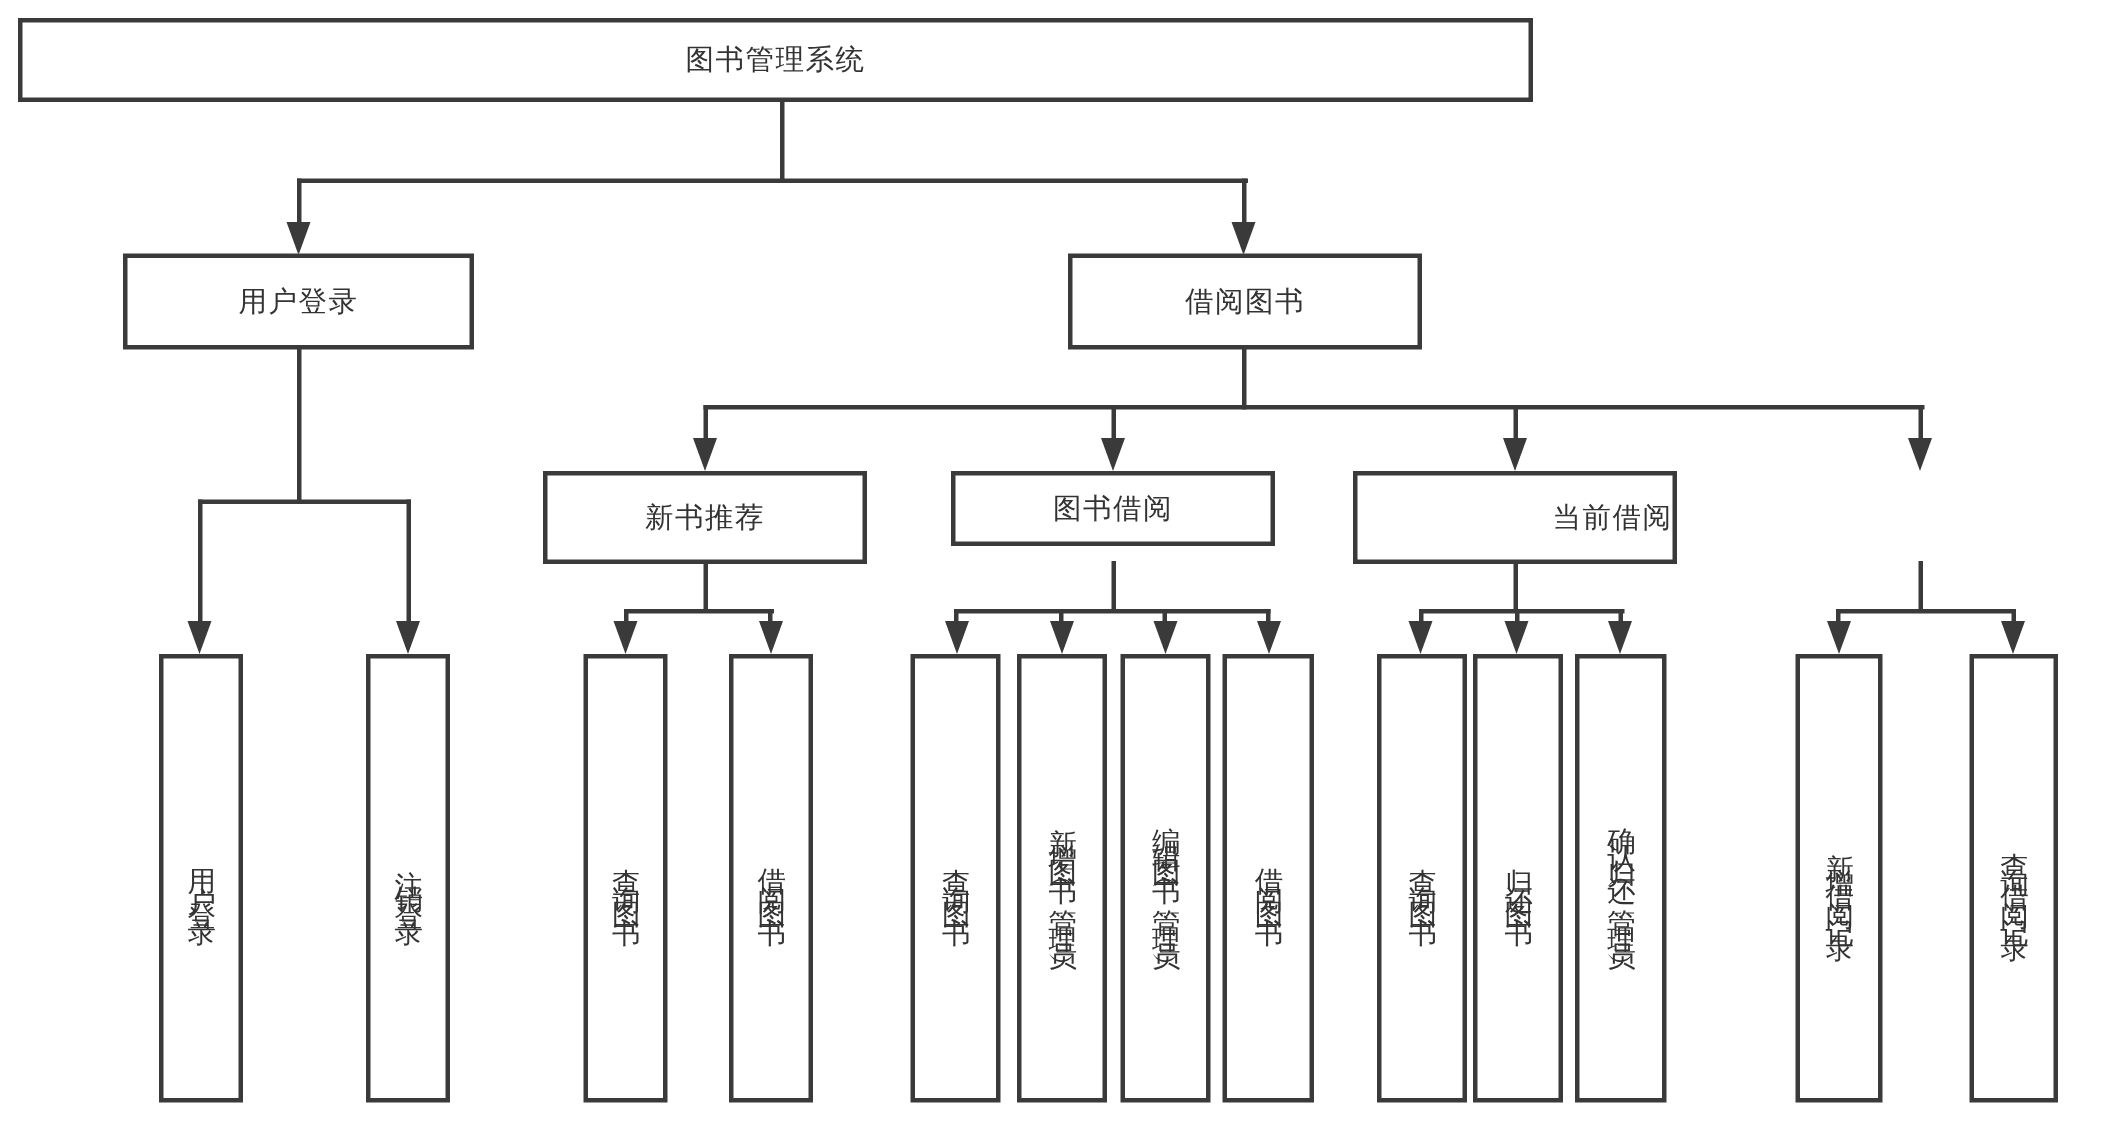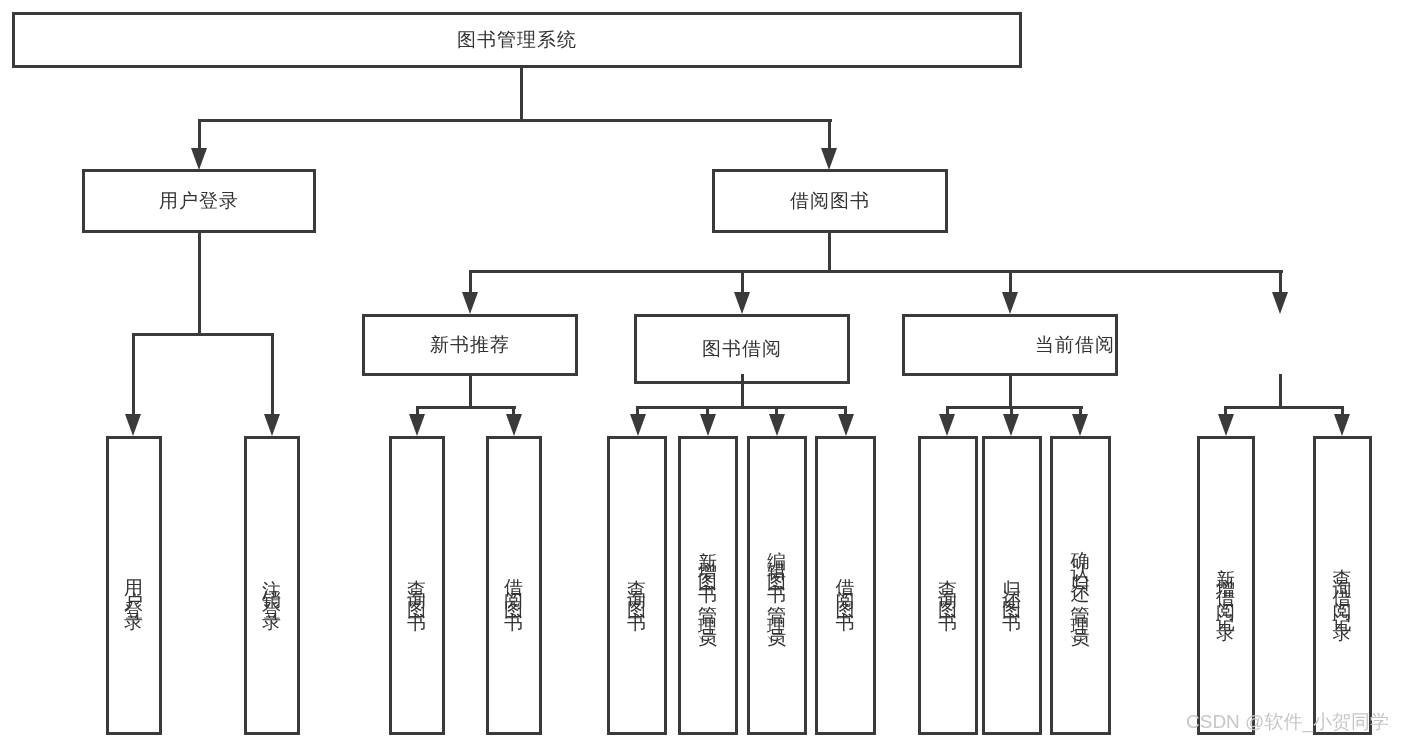--- a/index.html
+++ b/index.html
@@ -93,21 +93,21 @@
   <div class="vl" style="left:741px;top:270px;height:24px;"></div>
   <div class="ah" style="left:734px;top:292px;"></div>
   <div class="vl" style="left:1009px;top:270px;height:24px;"></div>
   <div class="ah" style="left:1002px;top:292px;"></div>
   <div class="vl" style="left:1279px;top:270px;height:24px;"></div>
   <div class="ah" style="left:1272px;top:292px;"></div>
 
   <div class="box" style="left:362px;top:314px;width:216px;height:62px;">
     <span>新书推荐</span>
   </div>
-  <div class="box" style="left:634px;top:314px;width:216px;height:70px;">
+  <div class="box" style="left:634px;top:314px;width:216px;height:50px;">
     <span>图书借阅</span>
   </div>
   <div class="box" style="left:902px;top:314px;width:216px;height:62px;justify-content:flex-end;">
     <span>当前借阅</span>
   </div>
 
   <div class="vl" style="left:469px;top:374px;height:34px;"></div>
   <div class="vl" style="left:741px;top:374px;height:34px;"></div>
   <div class="vl" style="left:1009px;top:374px;height:34px;"></div>
   <div class="vl" style="left:1279px;top:374px;height:34px;"></div>
@@ -180,15 +180,14 @@
     <span class="vlabel">确认归还（管理员）</span>
   </div>
 
   <div class="vbox" style="left:1197px;top:436px;width:58px;height:299px;">
     <span class="vlabel">新增借阅记录</span>
   </div>
   <div class="vbox" style="left:1313px;top:436px;width:59px;height:299px;">
     <span class="vlabel">查询借阅记录</span>
   </div>
 
-  <div class="watermark">CSDN @软件_小贺同学</div>
 
 </div>
 
 </body></html>

